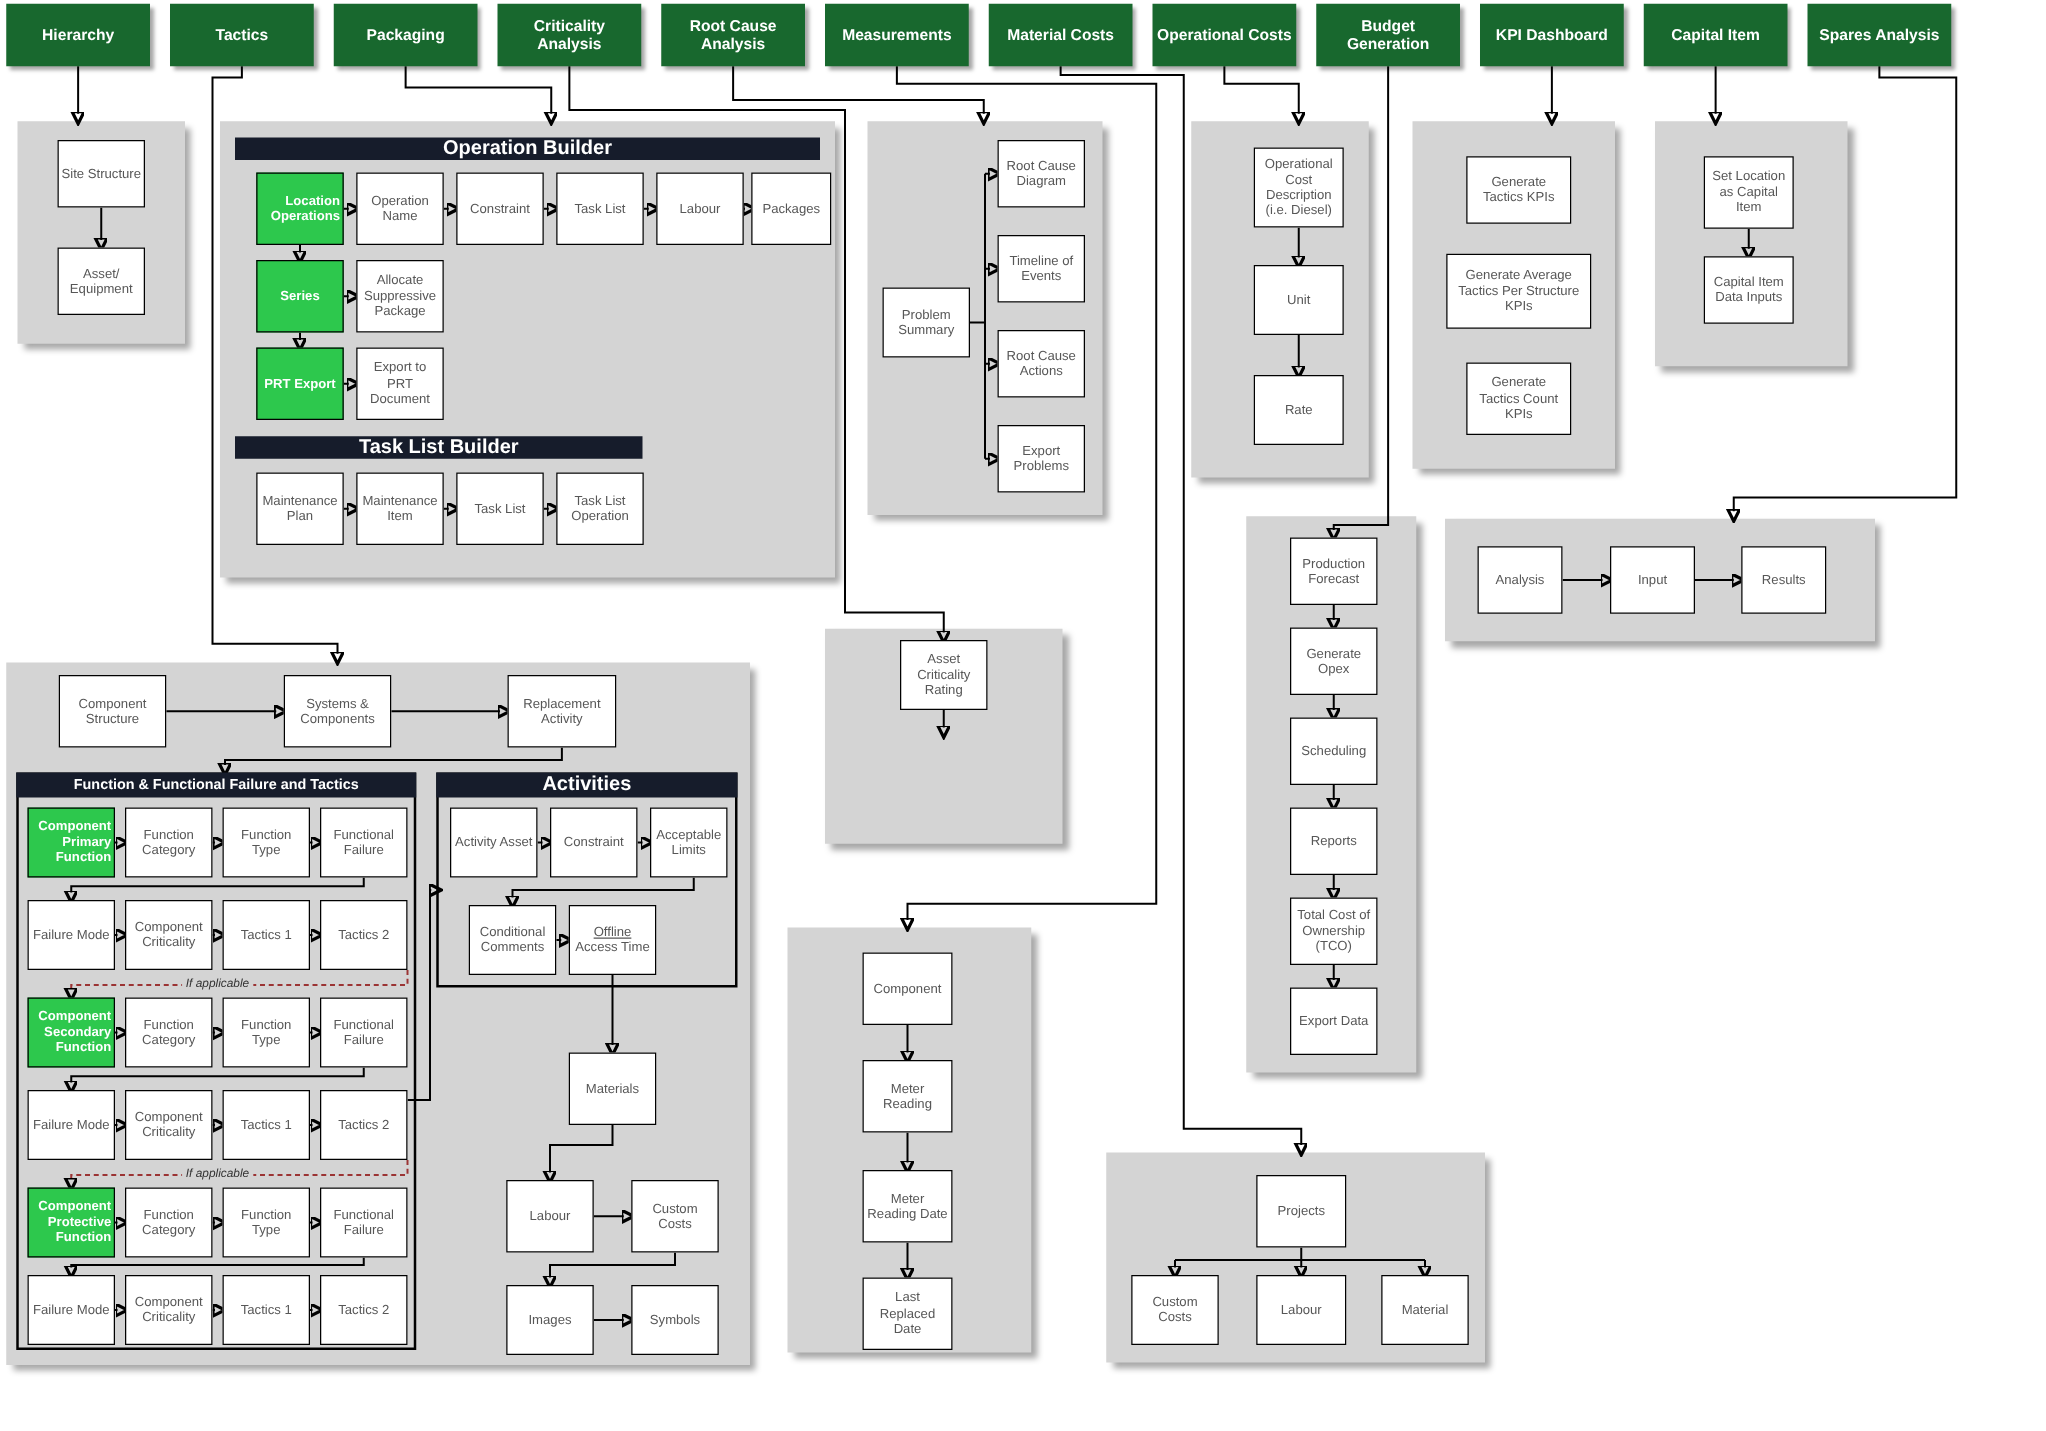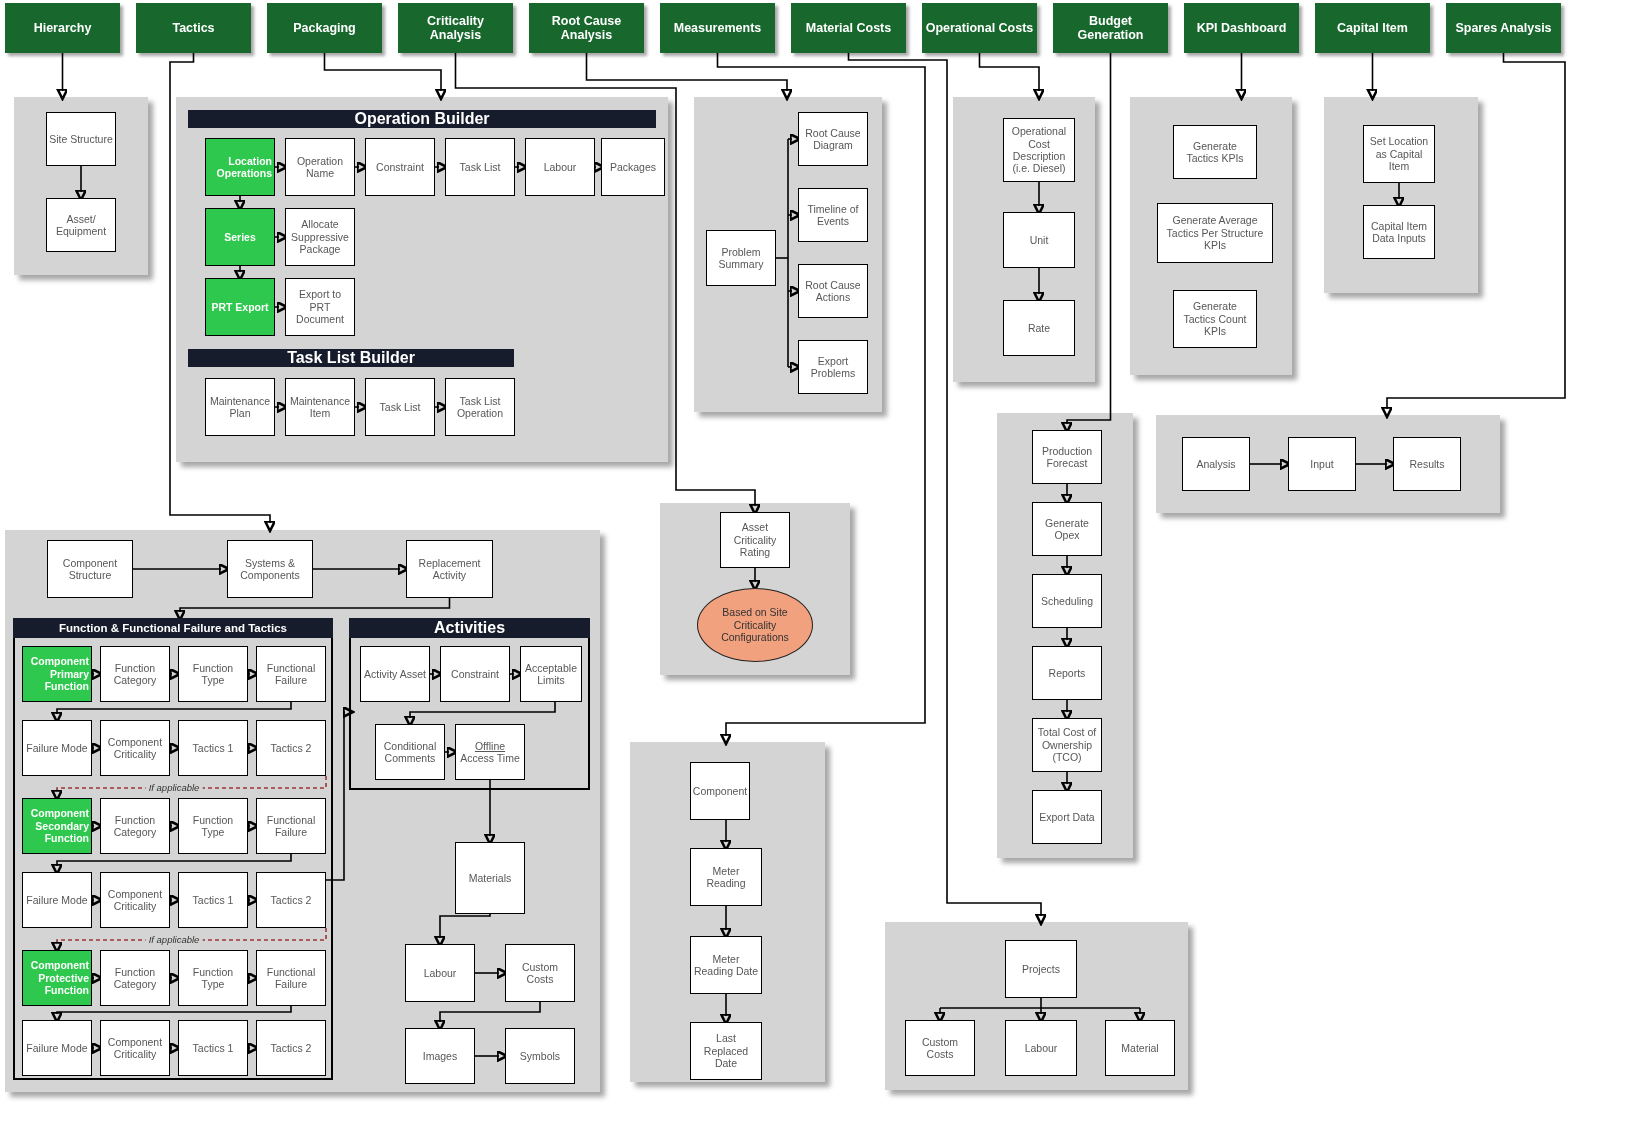--- a/index.html
+++ b/index.html
@@ -255,30 +255,29 @@
 
   <div class="bar" style="left:349px;top:618px;width:241px;height:20px">Activities</div>
   <div class="n" style="left:360px;top:646px;width:70px;height:56px">Activity Asset</div>
   <div class="n" style="left:440px;top:646px;width:70px;height:56px">Constraint</div>
   <div class="n" style="left:520px;top:646px;width:62px;height:56px">Acceptable Limits</div>
   <div class="n" style="left:375px;top:724px;width:70px;height:56px">Conditional Comments</div>
   <div class="n" style="left:455px;top:724px;width:70px;height:56px">
     <span class="u">Offline</span>
     <span>Access Time</span>
   </div>
-  <div class="n" style="left:455px;top:842px;width:70px;height:72px">Materials</div>
+  <div class="n" style="left:455px;top:842px;width:70px;height:58px">Materials</div>
   <div class="n" style="left:405px;top:944px;width:70px;height:58px">Labour</div>
   <div class="n" style="left:505px;top:944px;width:70px;height:58px">Custom Costs</div>
   <div class="n" style="left:405px;top:1028px;width:70px;height:56px">Images</div>
   <div class="n" style="left:505px;top:1028px;width:70px;height:56px">Symbols</div>
 
   <div class="n" style="left:720px;top:512px;width:70px;height:56px">Asset Criticality Rating</div>
-  <div class="n ellipse" style="left:697px;top:588px;width:116px;height:74px">Based on Site Criticality Configurations</div>
-
-  <div class="n" style="left:690px;top:762px;width:60px;height:58px">Component</div>
+
+  <div class="n" style="left:690px;top:762px;width:72px;height:58px">Component</div>
   <div class="n" style="left:690px;top:848px;width:72px;height:58px">Meter Reading</div>
   <div class="n" style="left:690px;top:936px;width:72px;height:58px">Meter Reading Date</div>
   <div class="n" style="left:690px;top:1022px;width:72px;height:58px">Last Replaced Date</div>
 
   <div class="n" style="left:1005px;top:940px;width:72px;height:58px">Projects</div>
   <div class="n" style="left:905px;top:1020px;width:70px;height:56px">Custom Costs</div>
   <div class="n" style="left:1005px;top:1020px;width:72px;height:56px">Labour</div>
   <div class="n" style="left:1105px;top:1020px;width:70px;height:56px">Material</div>
 
 </div>

